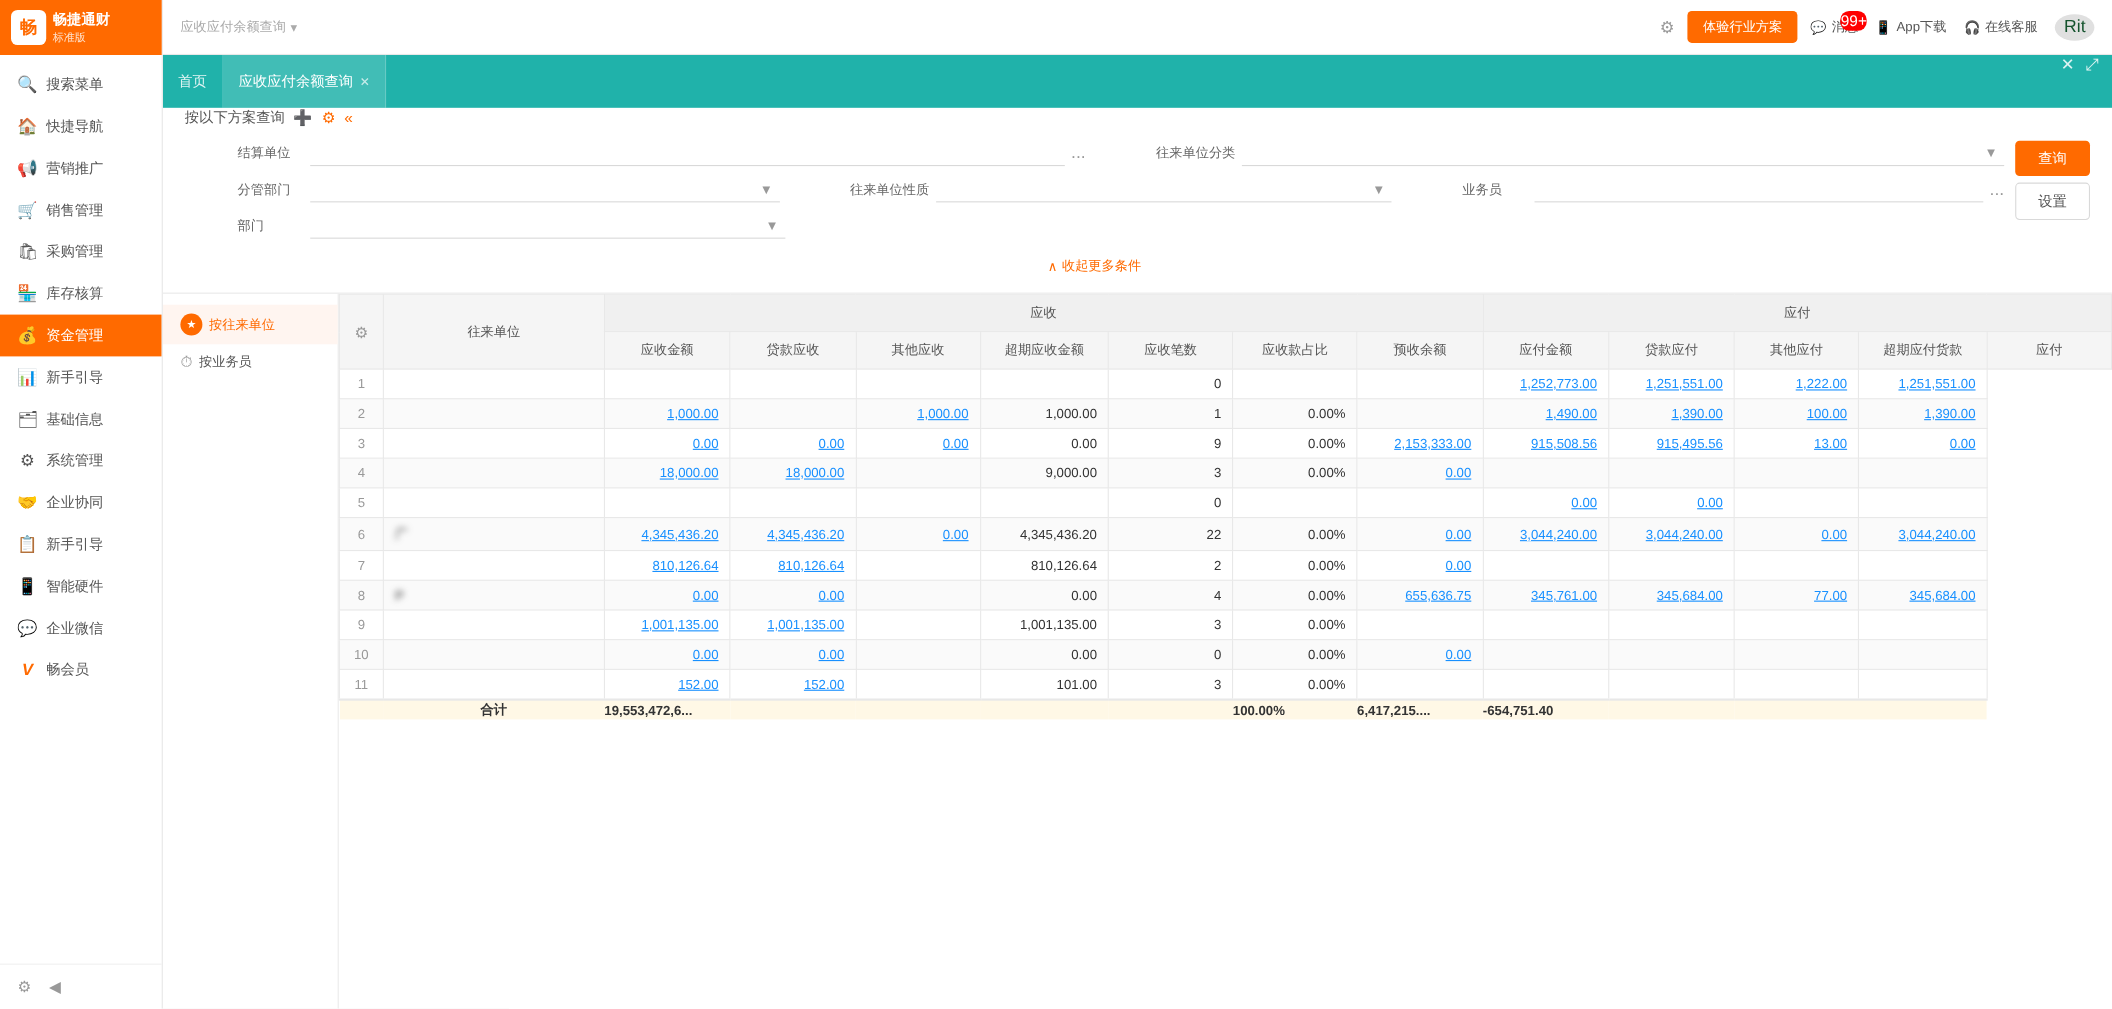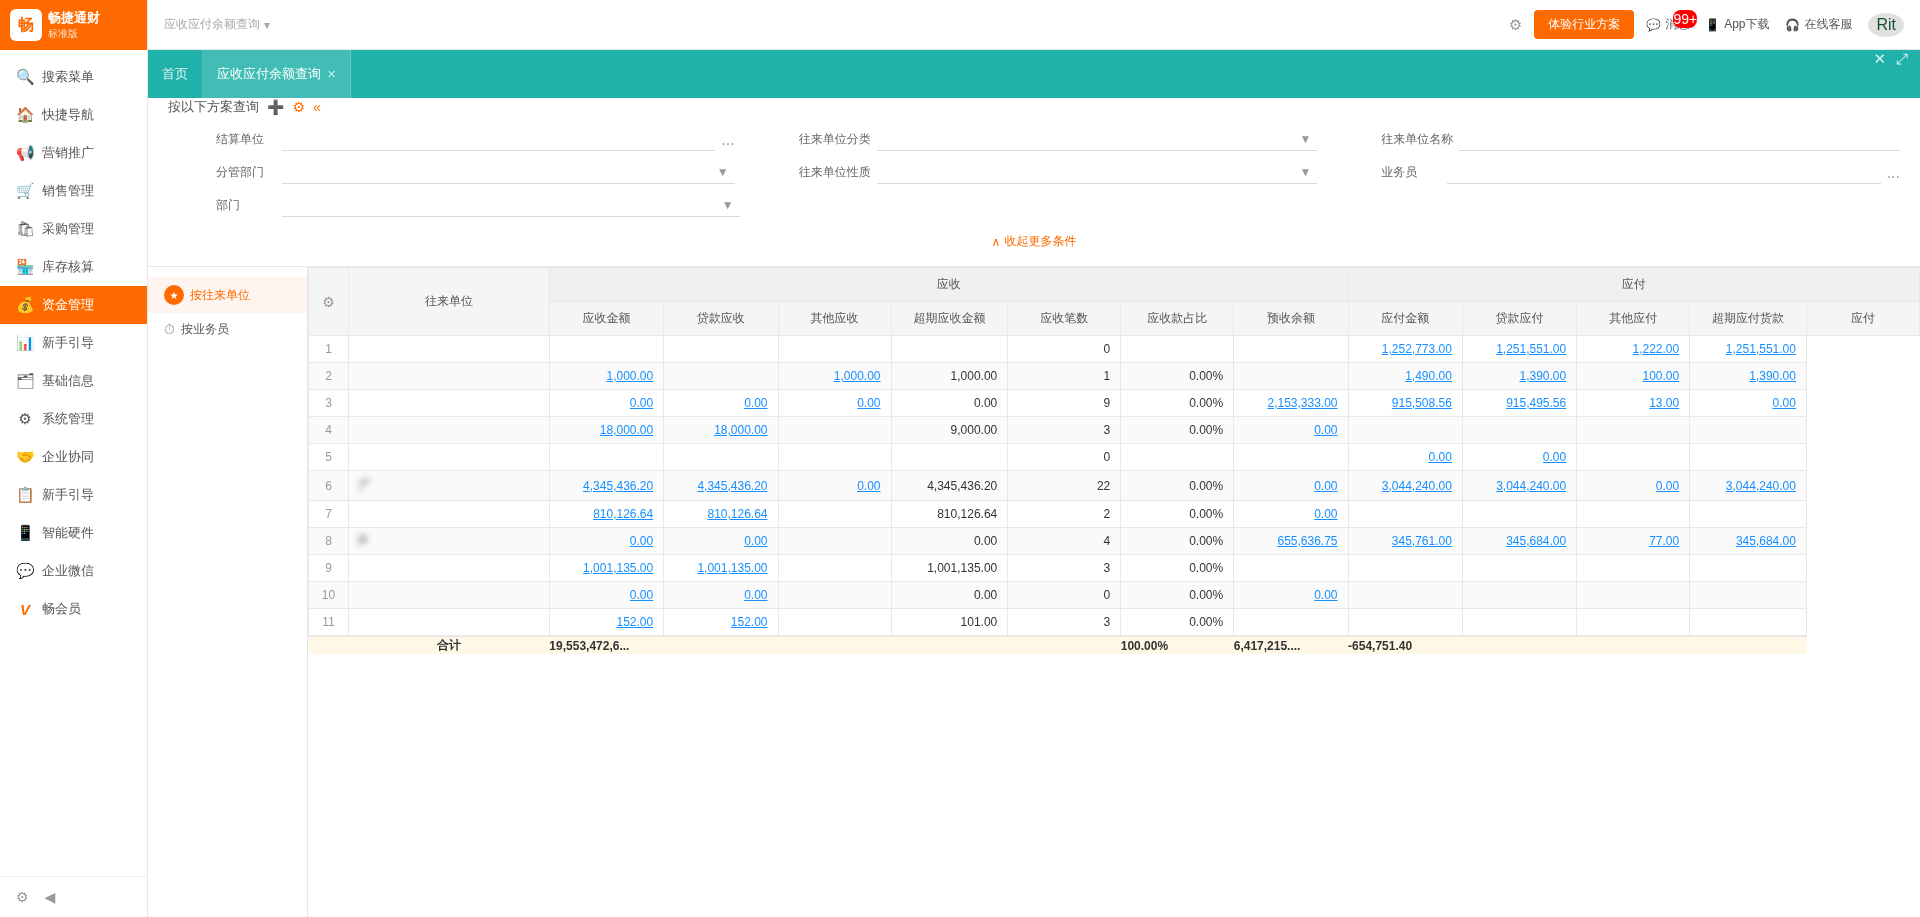--- a/index.html
+++ b/index.html
@@ -270,24 +270,20 @@
                 <label>结算单位</label>
                 <input class="filter-input" type="text" placeholder="" style="">
                 <span class="filter-input-dots">...</span>
               </div>
               <div class="filter-item">
                 <label>往来单位分类</label>
                 <div class="filter-select">
                   <span></span>
                   <span class="arrow">▼</span>
                 </div>
-              </div>
-              <div class="filter-item">
-                <label>往来单位名称</label>
-                <input class="filter-input" type="text" placeholder="" style="">
               </div>
             </div>
 
             <div class="filter-row">
               <div class="filter-item">
                 <label>分管部门</label>
                 <div class="filter-select">
                   <span></span>
                   <span class="arrow">▼</span>
                 </div>
@@ -313,20 +309,24 @@
                   <span></span>
                   <span class="arrow">▼</span>
                 </div>
               </div>
             </div>
 
             <div class="filter-collapse">
               <span>∧</span>
               <span>收起更多条件</span>
             </div>
+          </div>
+          <div class="query-btns">
+            <button class="query-btn">查询</button>
+            <button class="set-btn">设置</button>
           </div>
         </div>
       </div>
     </div>
 
     <div class="content-area" style="flex:1; overflow:hidden;">
 
       <div class="left-panel">
         <div class="left-panel-item active">
           <div class="circle">

